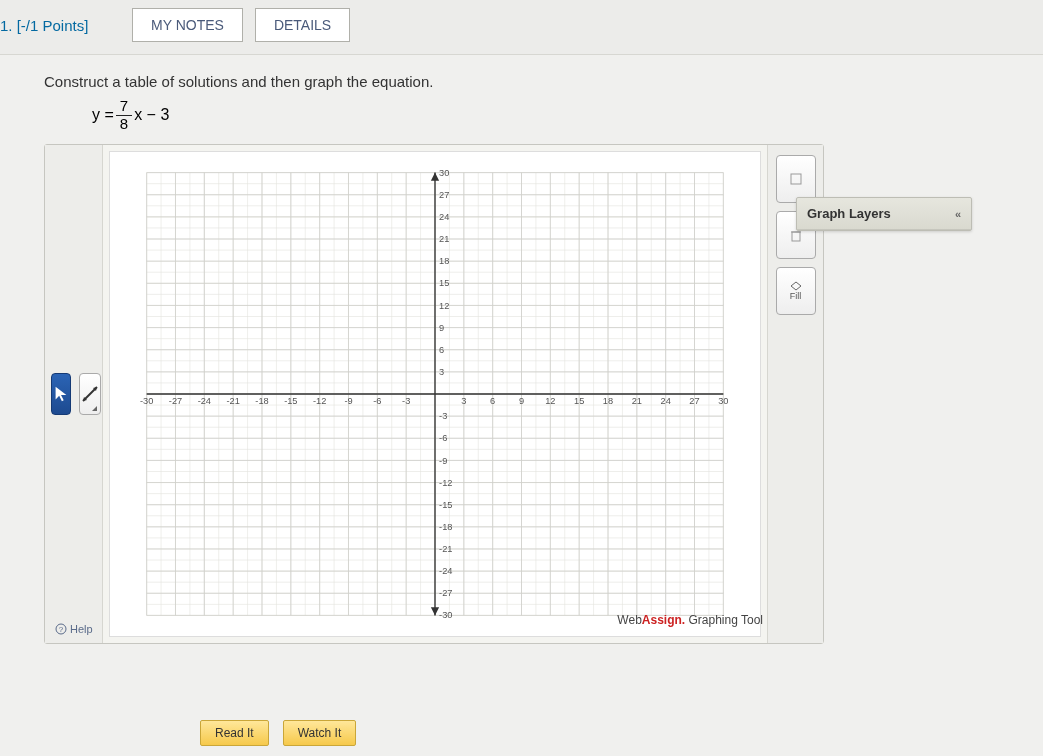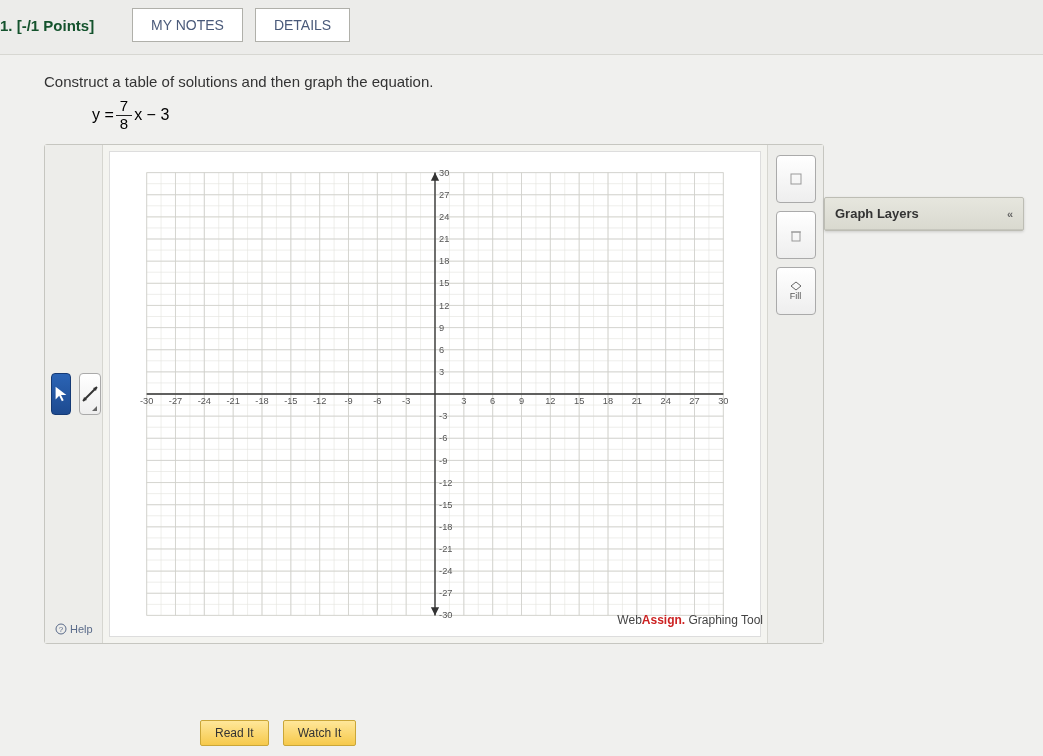--- a/index.html
+++ b/index.html
@@ -12,21 +12,21 @@
     position: relative;
   }
   .top-bar {
     display: flex;
     align-items: center;
     padding: 8px 10px 12px 0;
     border-bottom: 1px solid #d7d7d2;
     background: #ececea;
     gap: 12px;
   }
-  .q-label { font-weight: bold; font-size: 15px; color: #14532d; min-width: 120px; }
+  .q-label { font-weight: normal; font-size: 15px; color: #0369a1; min-width: 120px; }
   .btn-box {
     border: 1px solid #b0b0aa;
     background: #fff;
     padding: 8px 18px;
     font-size: 14px;
     color: #4a5a7a;
     cursor: pointer;
   }
   .content { padding: 18px 0 0 44px; }
   .prompt { font-size: 15px; color: #333; margin-bottom: 8px; }
@@ -87,21 +87,21 @@
   }
   .help-link {
     position:absolute; left:10px; bottom:8px; font-size:11px; color:#5a6b8a;
     display:flex; align-items:center; gap:3px; cursor:pointer;
   }
   .brand {
     position:absolute; right:60px; bottom:16px; font-size:12px; color:#444;
   }
   .brand b { color:#c22; }
   .layers-panel {
-    position:absolute; left:824px; top:197px; width:200px;
+    position:absolute; left:796px; top:197px; width:176px;
     border:1px solid #bdbdb4; background:linear-gradient(#e6e6de,#d9d9cf);
     border-radius:2px; box-shadow:0 1px 3px rgba(0,0,0,.15);
   }
   .layers-head { padding:8px 10px; font-weight:bold; font-size:13px; color:#333;
     border-bottom:1px solid #c6c6bd; display:flex; justify-content:space-between; align-items:center;}
   .layers-head .collapse { font-size:11px; color:#666; cursor:pointer;}
   .layers-body { padding:10px; font-size:11.5px; color:#444; line-height:1.5;}
   .bottom-btns {
     position:absolute; left:200px; top:720px; display:flex; gap:14px;justify-content:space-between;
   }

